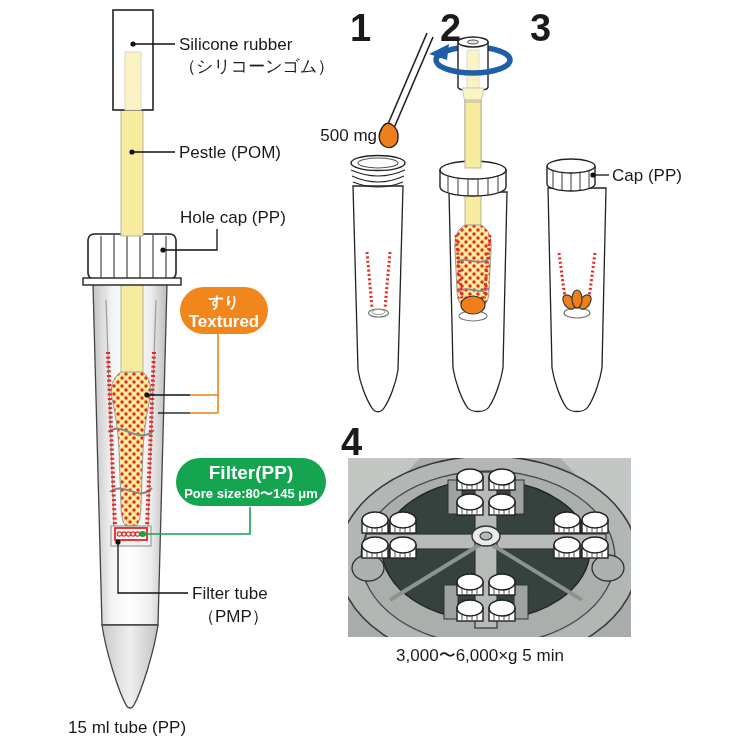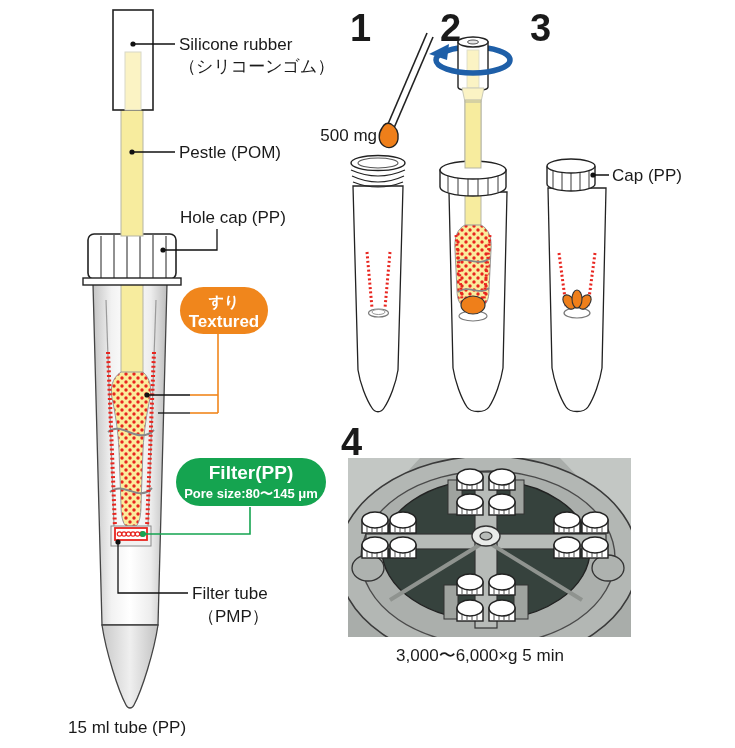--- a/index.html
+++ b/index.html
@@ -1,17 +1,17 @@
 <!DOCTYPE html>
 <html><head>
 <meta charset="utf-8">
 <style>
   html,body{margin:0;padding:0;background:#fff;}
   .canvas{position:relative;width:735px;height:748px;background:#ffffff;overflow:hidden;
-          font-family:"Liberation Sans",sans-serif;border-radius:10px;}
+          font-family:"Liberation Sans",sans-serif;}
   svg{display:block;}
   .lbl{font:17px "Liberation Sans",sans-serif;fill:#1a1a1a;}
   .step-num{font:bold 38px "Liberation Sans",sans-serif;fill:#1a1a1a;}
   .badge-jp{font:bold 15px "Liberation Sans",sans-serif;fill:#ffffff;text-anchor:middle;}
   .badge-en{font:bold 17px "Liberation Sans",sans-serif;fill:#ffffff;text-anchor:middle;}
   .badge-title{font:bold 19px "Liberation Sans",sans-serif;fill:#ffffff;text-anchor:middle;}
   .badge-sub{font:bold 13px "Liberation Sans",sans-serif;fill:#ffffff;text-anchor:middle;}
   .caption{font:17px "Liberation Sans",sans-serif;fill:#1a1a1a;text-anchor:middle;}
 </style>
 </head>

